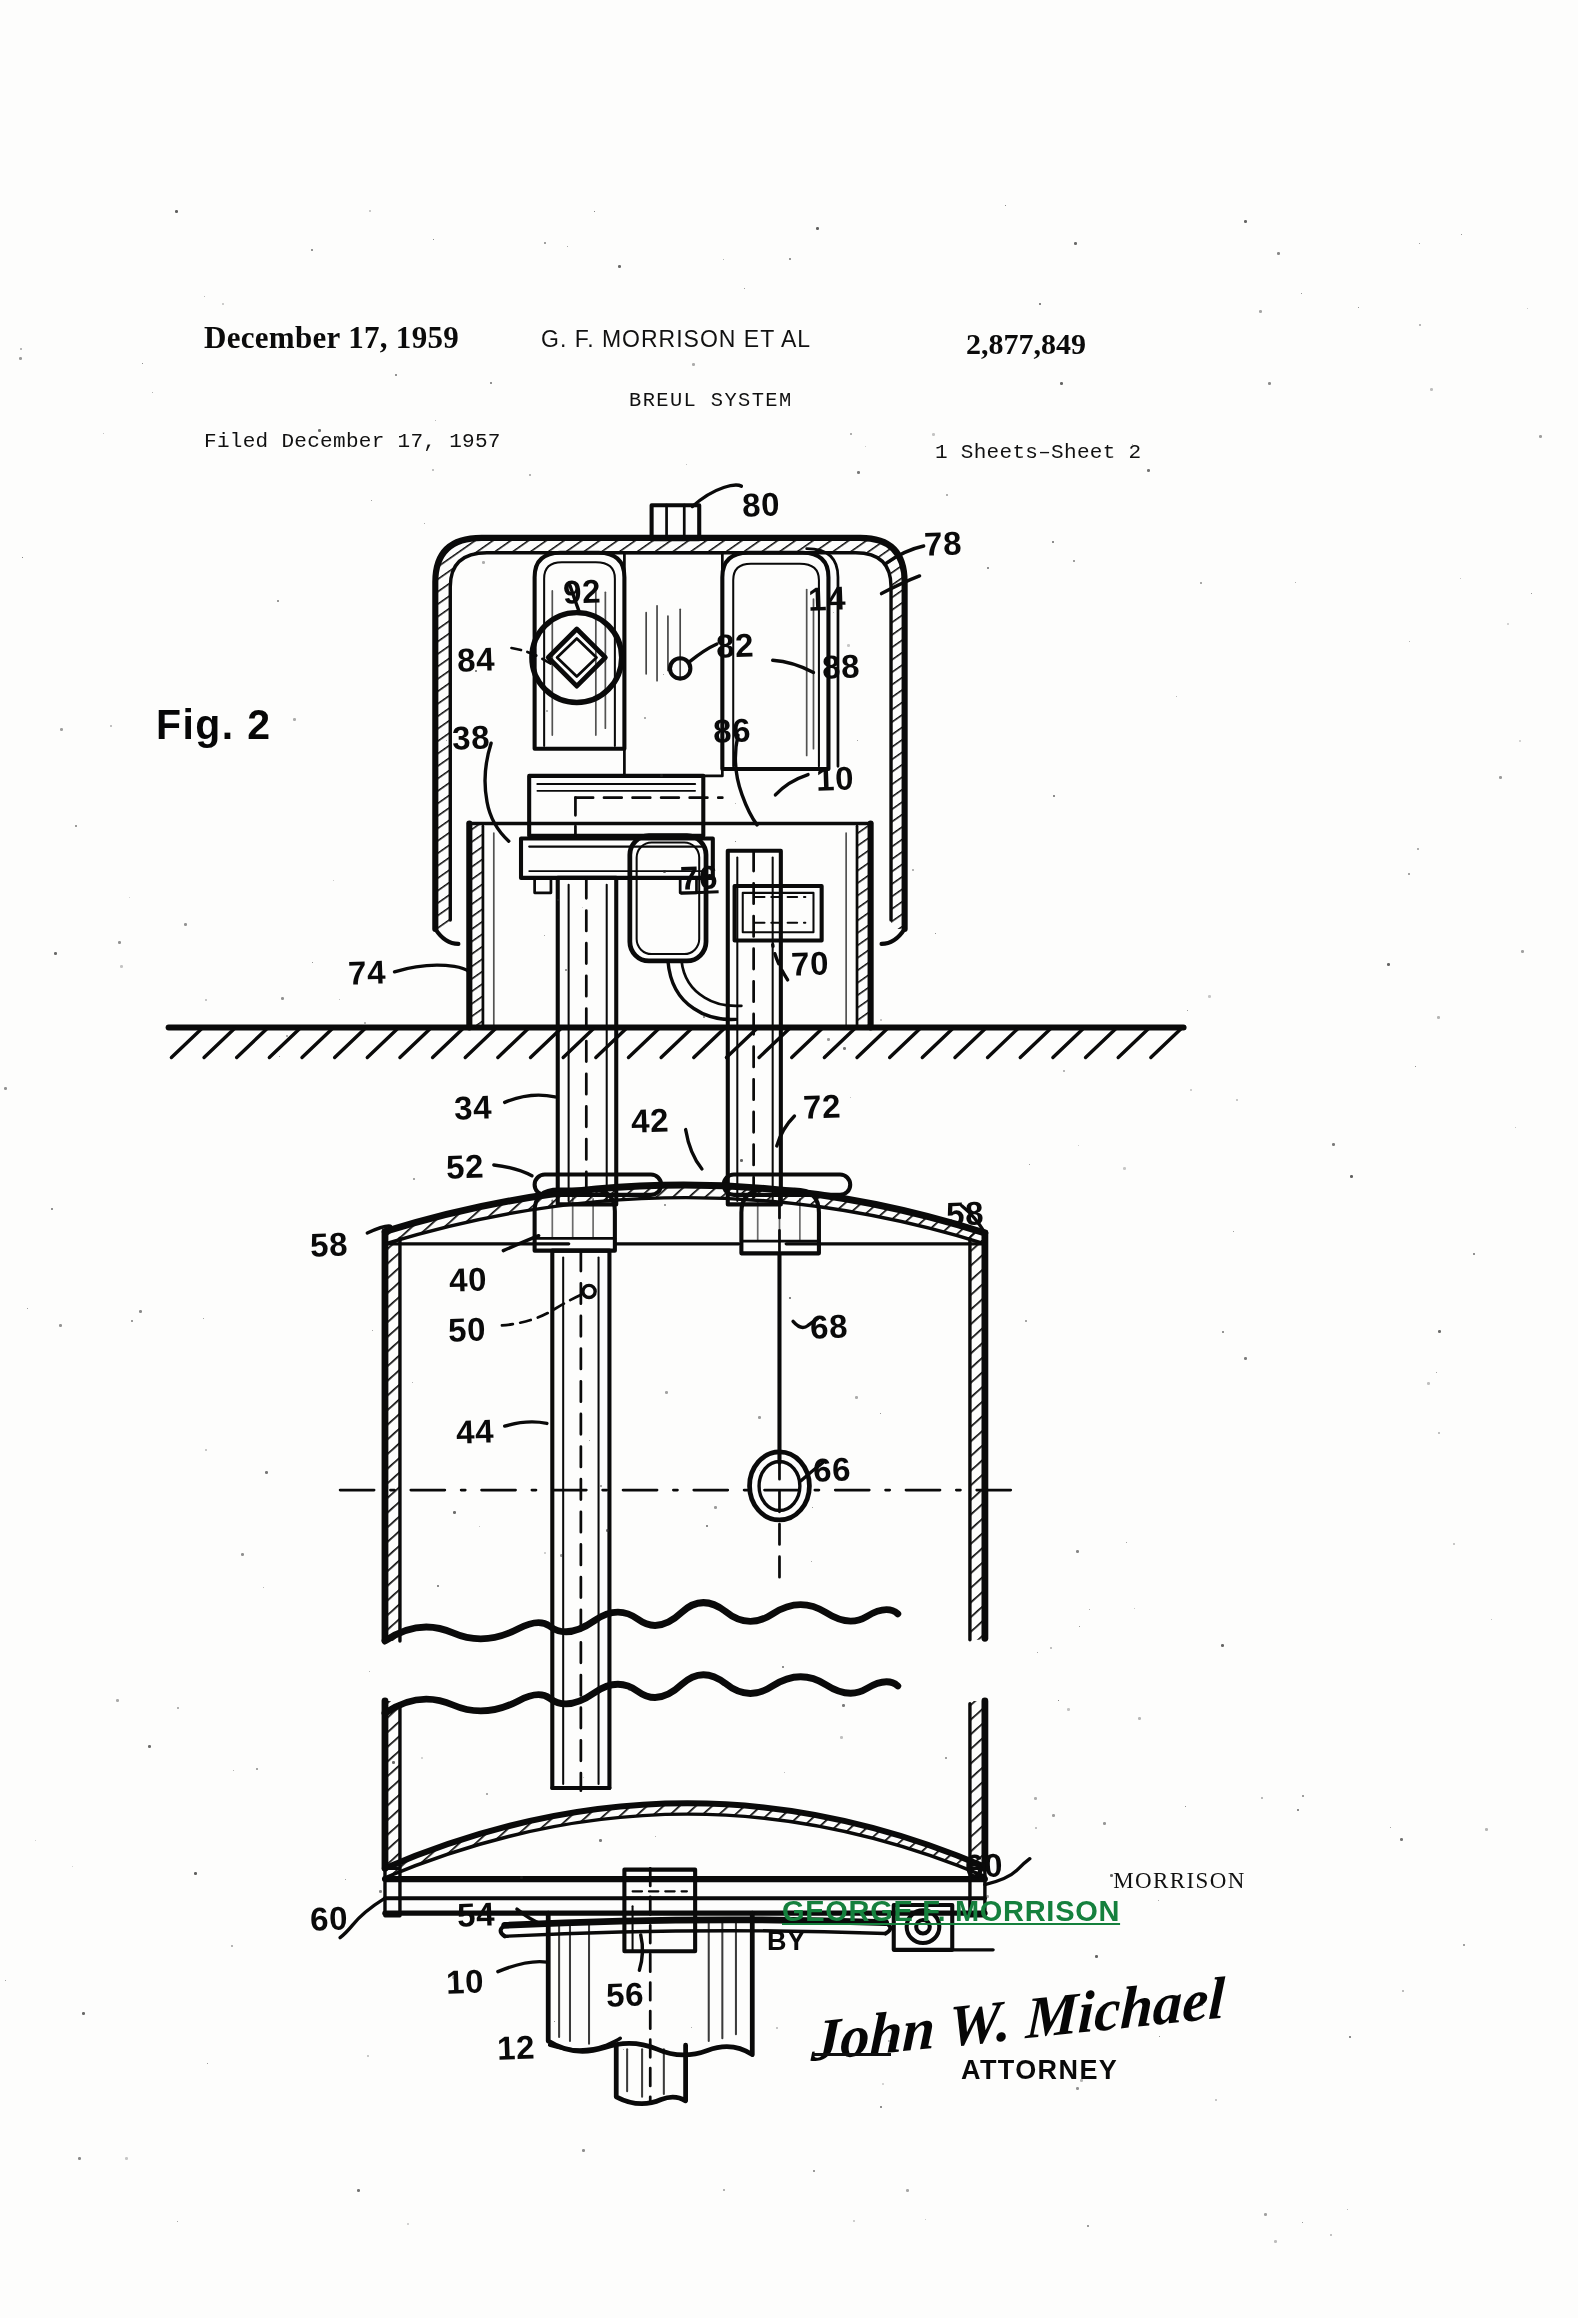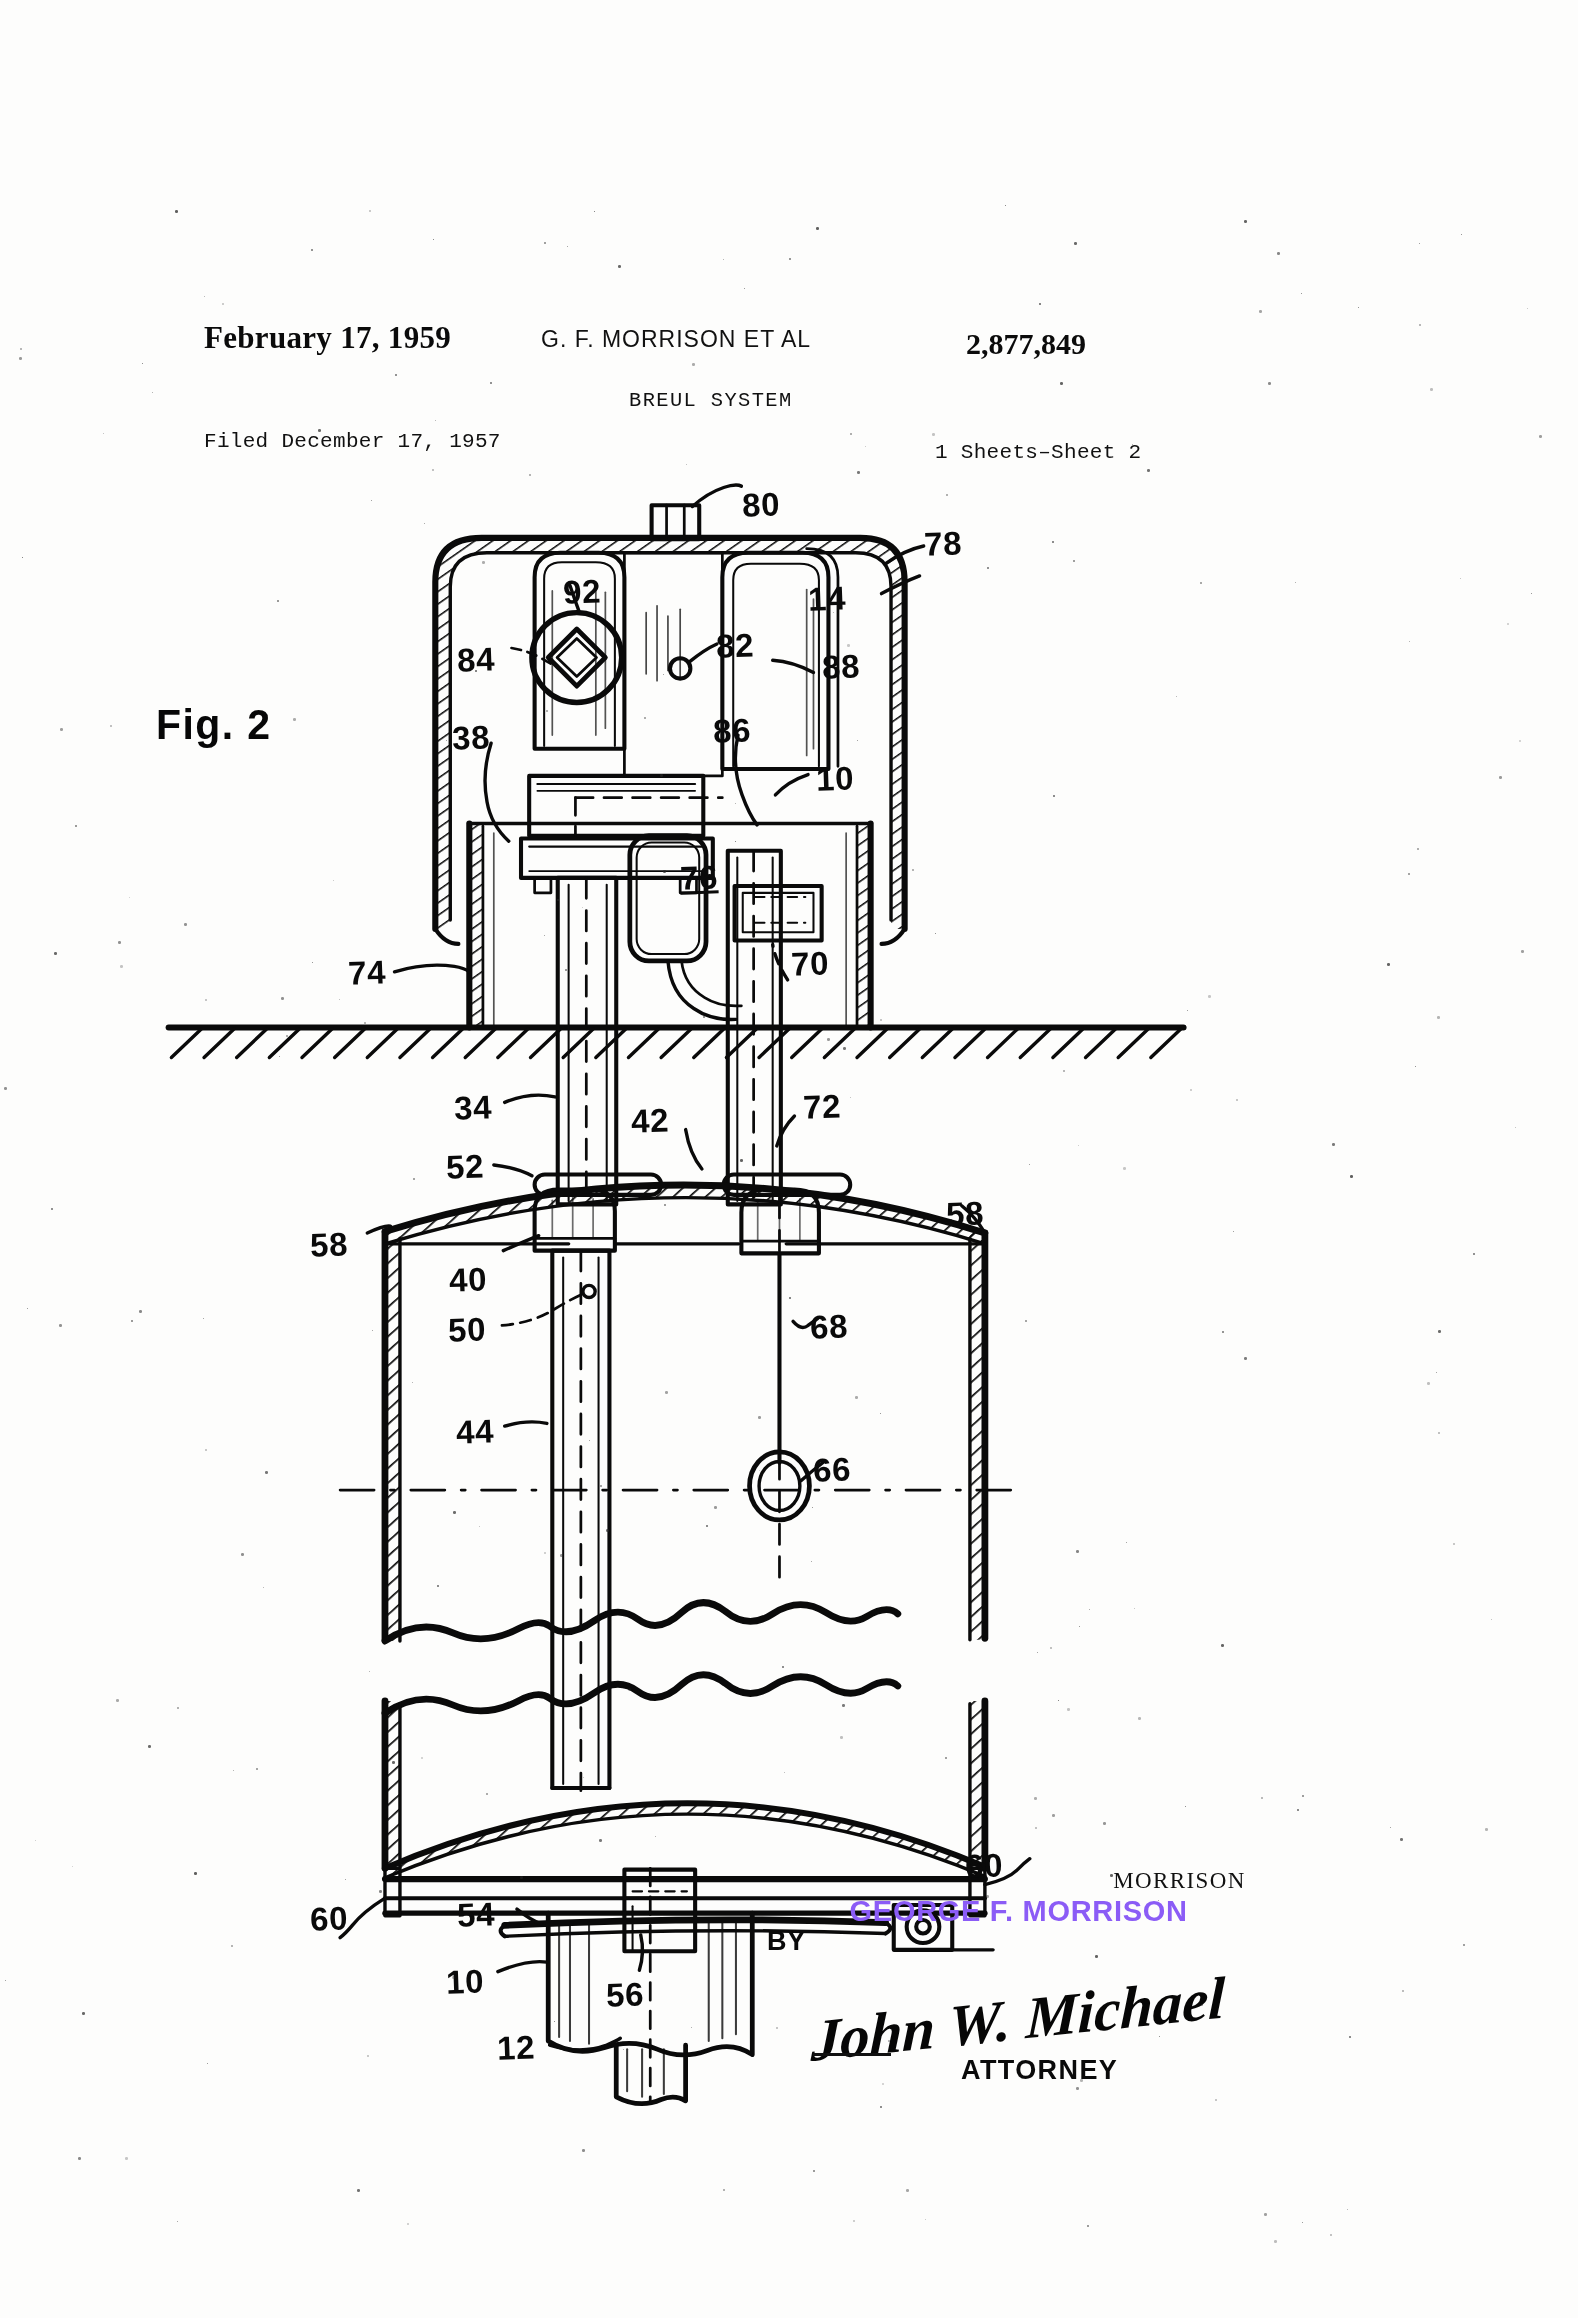--- a/index.html
+++ b/index.html
@@ -66,22 +66,22 @@
 
   
   .sig-wrap{position:absolute;left:782px;top:1868px;width:476px;}
   .sig-title{
     font-family:"Liberation Serif", serif;
     font-size:23px;letter-spacing:1.4px;color:#111;text-align:right;
     padding-right:12.2px;
   }
   .sig-name{
     font-family:"Liberation Sans", sans-serif;
-    font-size:29px;font-weight:bold;color:#8b5cf6;letter-spacing:0.7px;
-    text-align:center;padding-right:2.7px;line-height:1.22;
+    font-size:29px;font-weight:bold;color:#15803d;letter-spacing:0.7px;
+    text-align:left;padding-right:2.7px;line-height:1.22;text-decoration:underline;
   }
   .sig-by{
     position:absolute;left:767px;top:1926px;
     font-family:"Liberation Sans", sans-serif;
     font-size:27px;font-weight:bold;color:#0a0a0a;letter-spacing:0.7px;
   }
   .sig-hand{
     position:absolute;left:810px;top:1985px;
     font-family:"Liberation Serif", serif;
     font-style:italic;font-size:59px;font-weight:bold;color:#060606;
@@ -97,21 +97,21 @@
     position:absolute;left:813px;top:2053px;width:78px;height:2.7px;background:#111;
   }
   
   .speck{position:absolute;background:#2a2a2a;border-radius:50%;}
 </style>
 </head>
 <body>
 
 <div class="page">
 
-  <div class="hdr-date">February 17, 1959</div>
+  <div class="hdr-date">December 17, 1959</div>
   <div class="hdr-inventors">G. F. MORRISON  ET AL</div>
   <div class="hdr-patno">2,877,849</div>
   <div class="hdr-subject">BREUL SYSTEM</div>
   <div class="hdr-filed">Filed December 17, 1957</div>
   <div class="hdr-sheets">1 Sheets–Sheet 2</div>
 
   <div class="fig-label">Fig. 2</div>
 
   <svg class="draw" viewBox="0 0 2320 3408">
     <defs>

